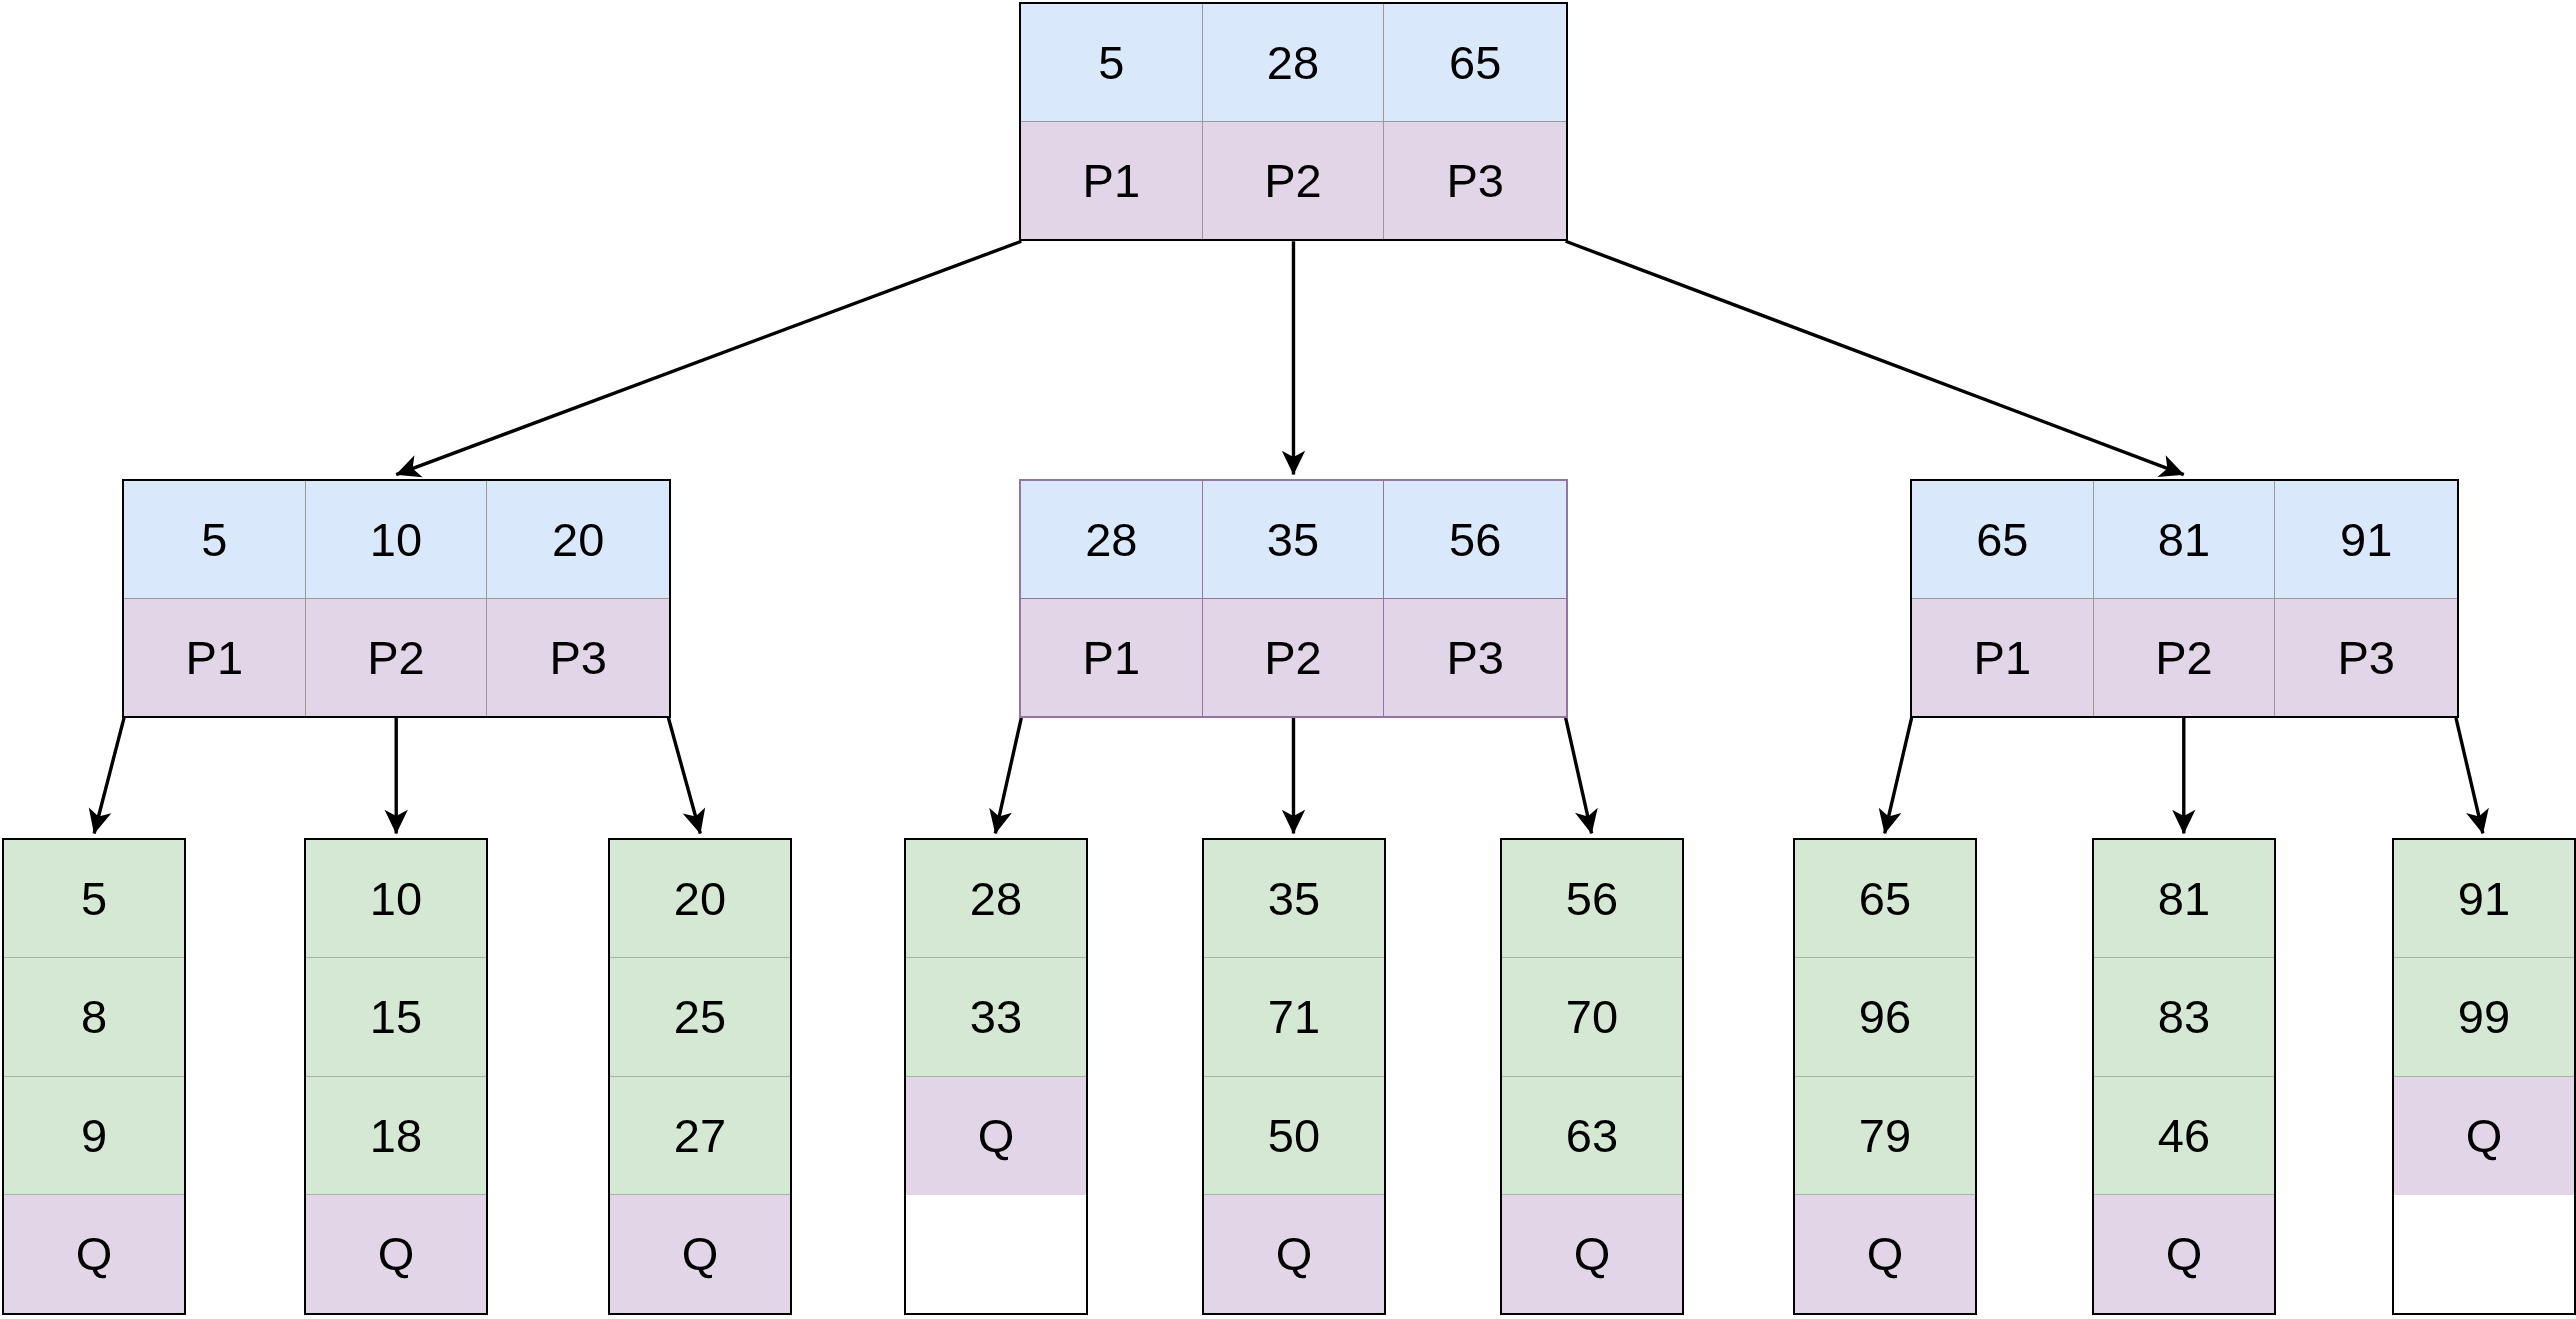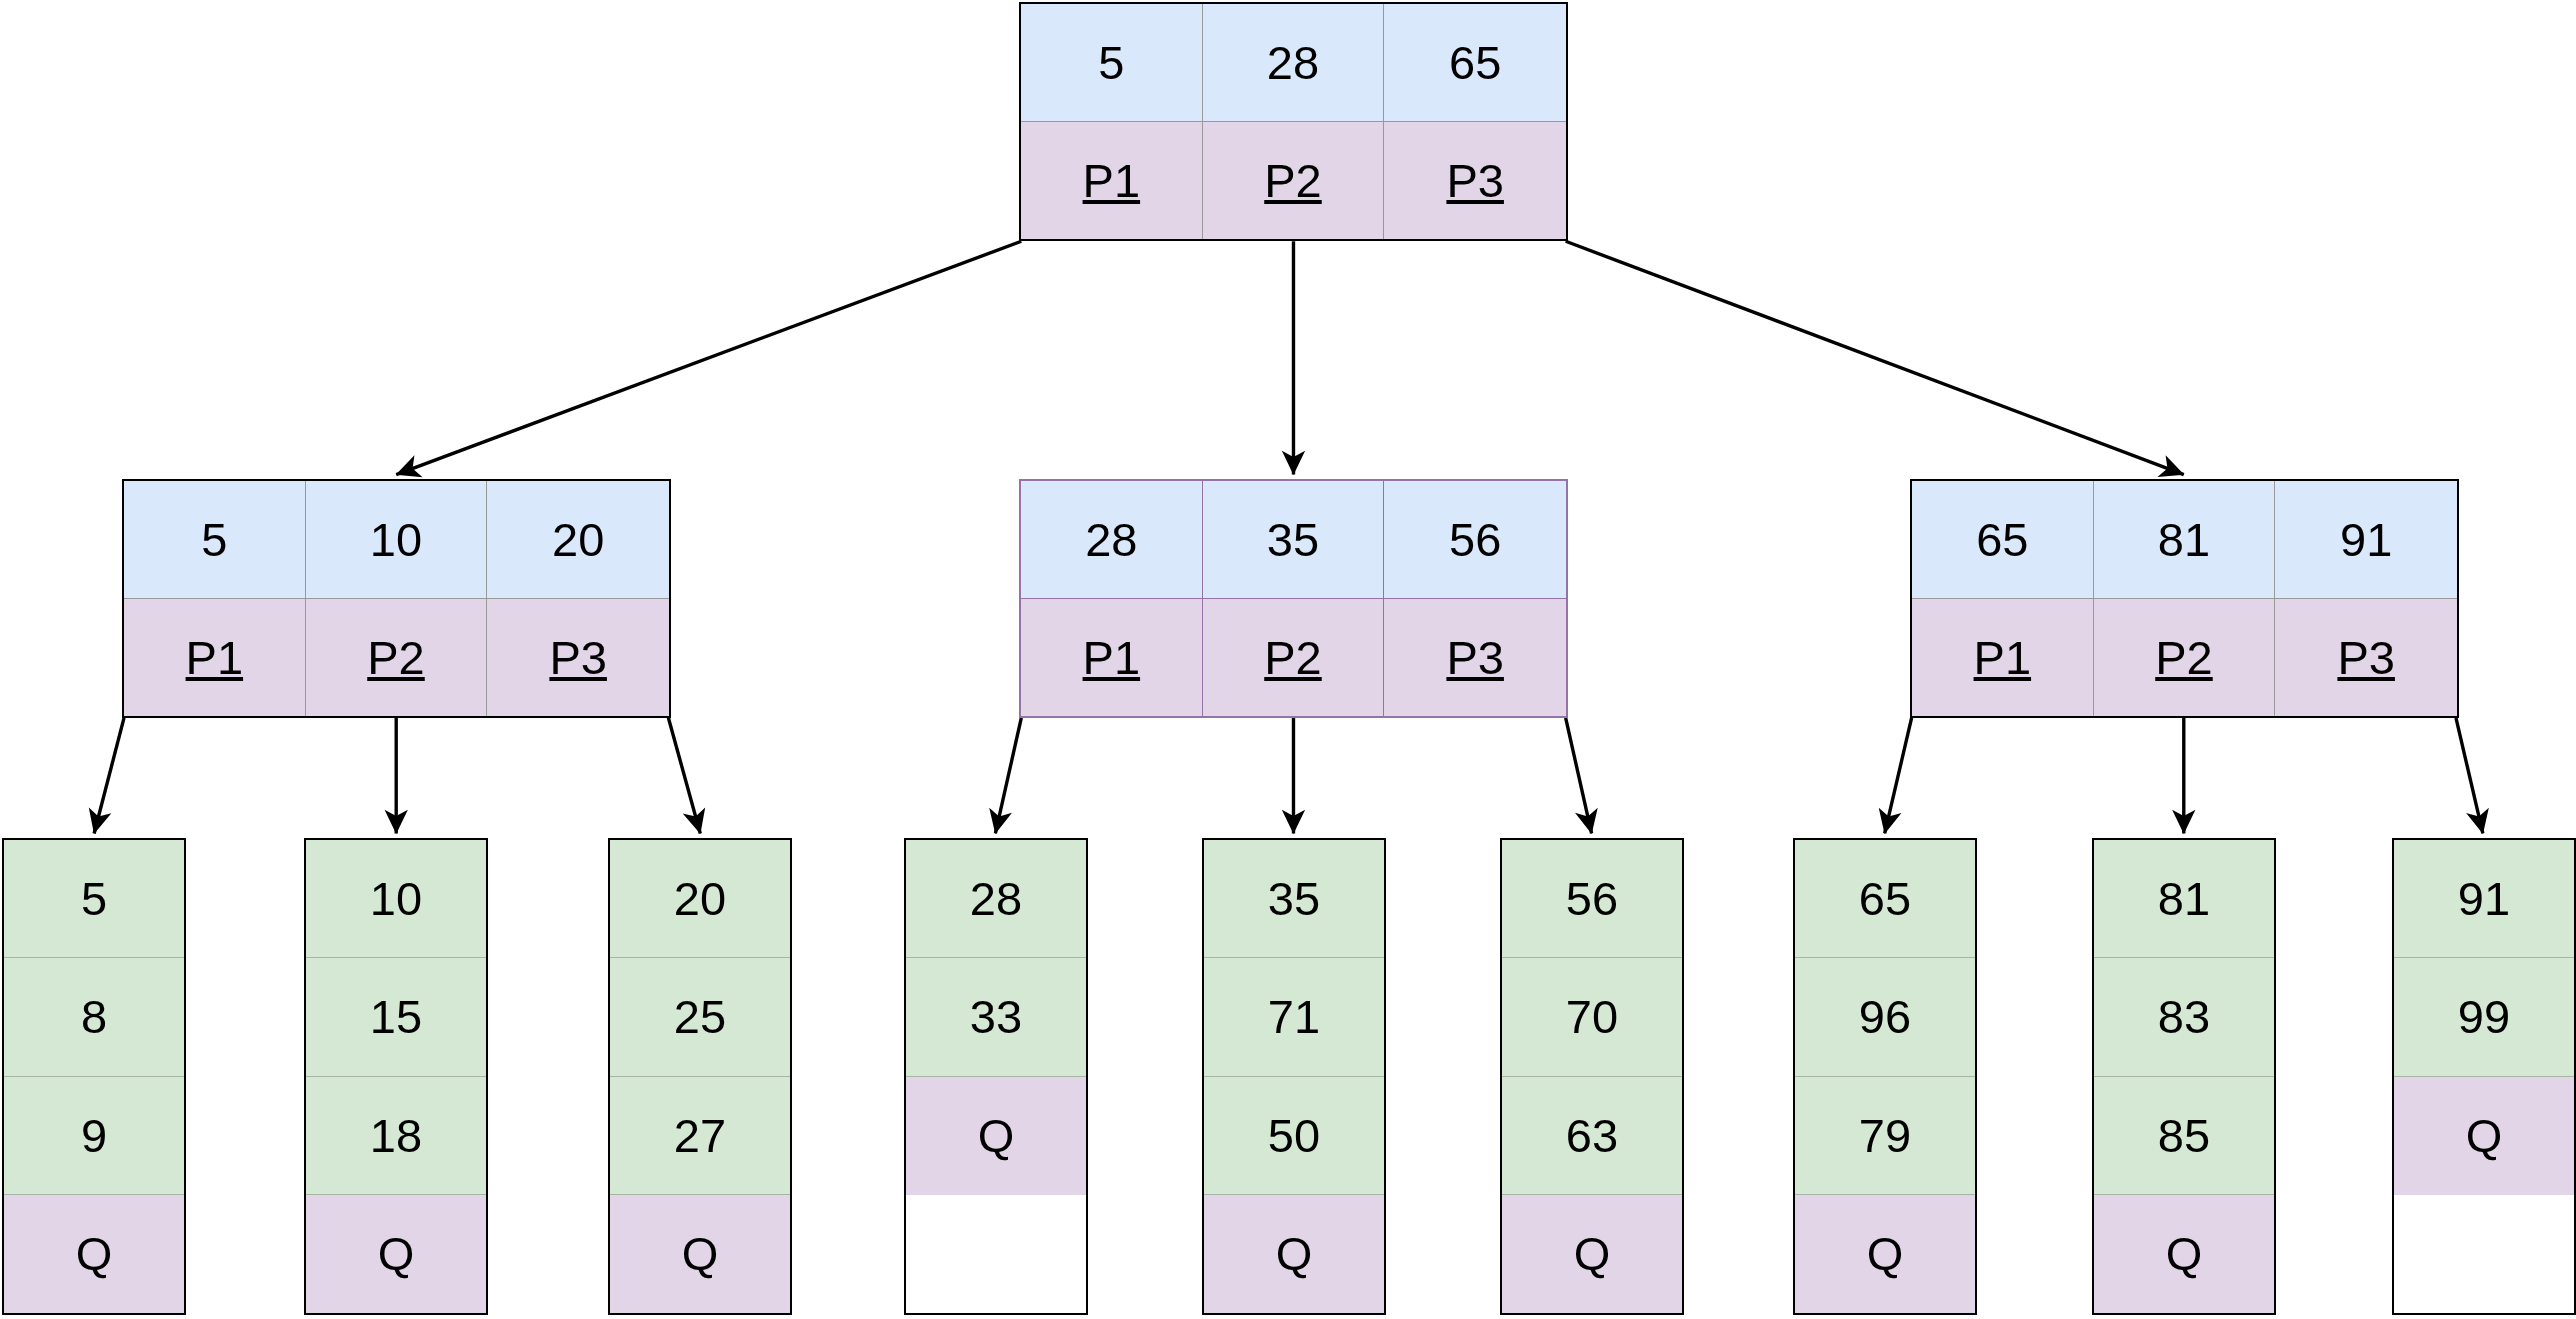--- a/index.html
+++ b/index.html
@@ -41,21 +41,21 @@
     display: flex;
     align-items: center;
     justify-content: center;
     box-sizing: border-box;
     font-size: 47px;
     line-height: 1;
     color: #000000;
     user-select: none;
   }
   .key  { background: var(--key-fill, #dae8fc); border-bottom: 1.5px solid var(--divider, #999999); }
-  .ptr  { background: var(--ptr-fill, #e1d5e7); text-decoration: underline; }
+  .ptr  { background: var(--ptr-fill, #e1d5e7); }
   .kp .cell:nth-child(3n+1),
   .kp .cell:nth-child(3n+2) { border-right: 1.5px solid var(--divider, #999999); }
   .kp.hl .key { border-bottom-color: var(--hl-border, #9673a6); }
   .kp.hl .cell:nth-child(3n+1),
   .kp.hl .cell:nth-child(3n+2) { border-right-color: var(--hl-border, #9673a6); }
   .lv { background: var(--leaf-fill, #d5e8d4); border-bottom: 1.5px solid var(--leaf-divider, rgba(0,0,0,0.22)); }
   .lq { background: var(--ptr-fill, #e1d5e7); }
 </style>
 </head>
 <body>
@@ -150,21 +150,21 @@
     </div>
   <div id="leaf-7" class="node leaf" style="left: 1793px; top: 838px; width: 184px; height: 477px;">
       <div class="cell lv">65</div>
       <div class="cell lv">96</div>
       <div class="cell lv">79</div>
       <div class="cell lq">Q</div>
     </div>
   <div id="leaf-8" class="node leaf" style="left: 2092px; top: 838px; width: 184px; height: 477px;">
       <div class="cell lv">81</div>
       <div class="cell lv">83</div>
-      <div class="cell lv">85</div>
+      <div class="cell lv">46</div>
       <div class="cell lq">Q</div>
     </div>
   <div id="leaf-9" class="node leaf" style="left: 2392px; top: 838px; width: 184px; height: 477px;">
       <div class="cell lv">91</div>
       <div class="cell lv">99</div>
       <div class="cell lq">Q</div>
     </div>
 </div>
 
 

